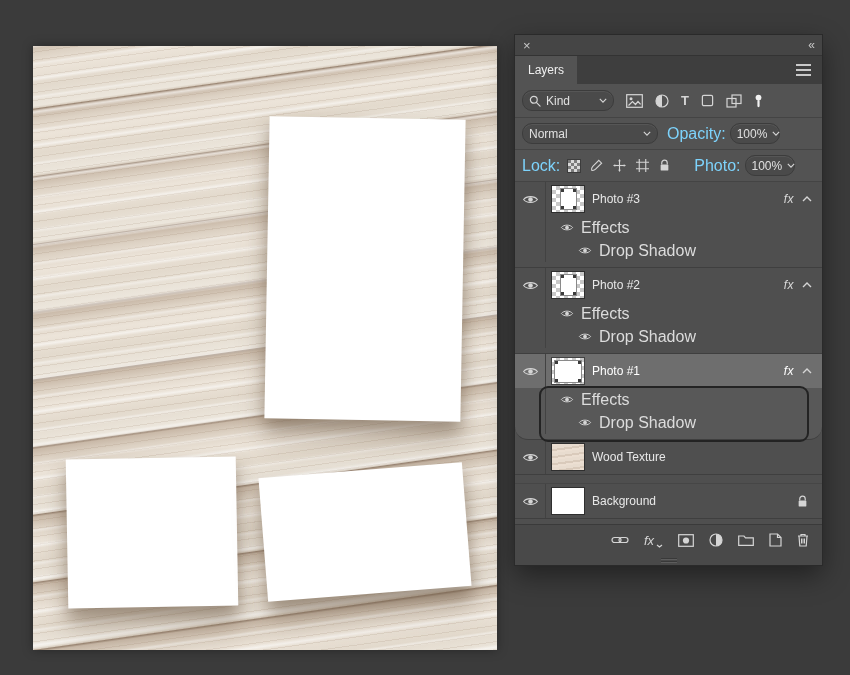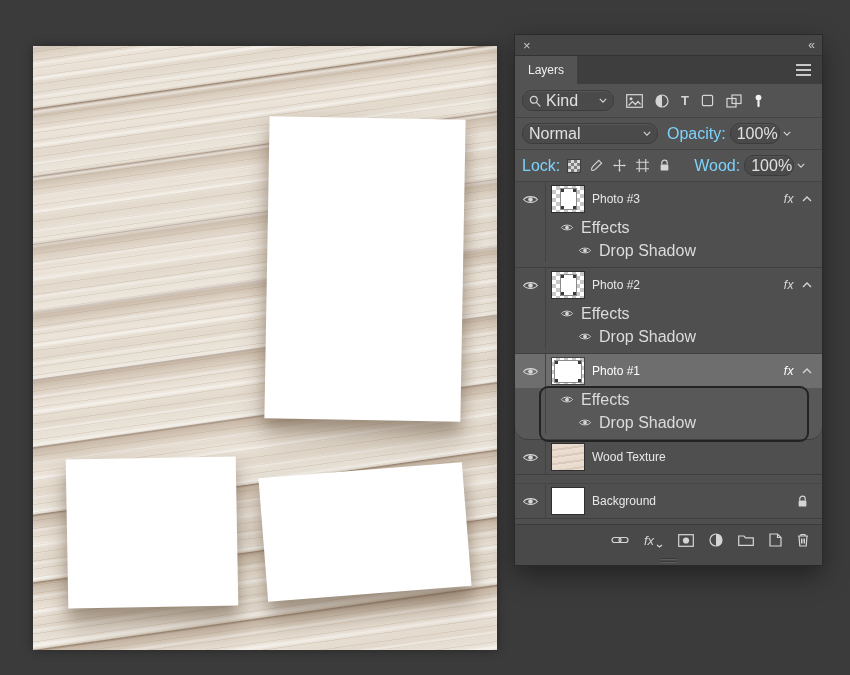--- a/index.html
+++ b/index.html
@@ -57,21 +57,21 @@
   .menu-icon i{display:block;width:15px;height:2px;background:#c9c9c9;}
 
   .ctl-row{display:flex;align-items:center;padding:0 7px;border-bottom:1px solid #444;}
   .filter-row{height:33px;}
   .blend-row{height:31px;}
   .lock-row{height:31px;}
   .dropdown{
     display:flex;align-items:center;height:21px;padding:0 6px;box-sizing:border-box;
     background:#4a4a4a;border:1px solid #3c3c3c;border-radius:10px;
     box-shadow:inset 0 1px 0 rgba(255,255,255,.07);
-    color:#e0e0e0;font-size:16px;gap:5px;
+    color:#e0e0e0;font-size:12px;gap:5px;
   }
   .dropdown .grow{flex:1;}
   .dd-kind{width:92px;}
   .dd-blend{width:136px;}
   .dd-mini{width:50px;margin-left:4px;}
   .icon{display:inline-flex;align-items:center;justify-content:center;color:#d5d5d5;flex:none;}
   .filter-icons{display:flex;align-items:center;gap:12px;margin-left:12px;}
   .type-glyph{font-size:13px;font-weight:bold;color:#d5d5d5;line-height:1;}
   .lbl{color:#7dd3fc;font-size:16px;white-space:nowrap;}
   .lbl-op{margin-left:9px;}
@@ -270,21 +270,21 @@
             <path d="M3.5 0 V14 M10.5 0 V14 M0 3.5 H14 M0 10.5 H14" stroke="currentColor" stroke-width="1.2" fill="none"></path>
           </svg>
       </span>
       <span class="icon">
         <svg width="11" height="13" viewBox="0 0 12 14">
             <path d="M3 6 V4.2 A3 3 0 0 1 9 4.2 V6" fill="none" stroke="currentColor" stroke-width="1.3"></path>
             <rect x="1.8" y="6" width="8.4" height="6.5" rx="1" fill="currentColor"></rect>
           </svg>
       </span>
     </div>
-    <span class="lbl lbl-fill">Wood:</span>
+    <span class="lbl lbl-fill">Photo:</span>
     <div class="dropdown dd-mini">
       <span class="grow">100%</span>
       <span class="icon">
         <svg width="8" height="5" viewBox="0 0 10 6">
             <polyline points="1,1 5,5 9,1" fill="none" stroke="currentColor" stroke-width="1.4"></polyline>
           </svg>
       </span>
     </div>
   </div>
 

